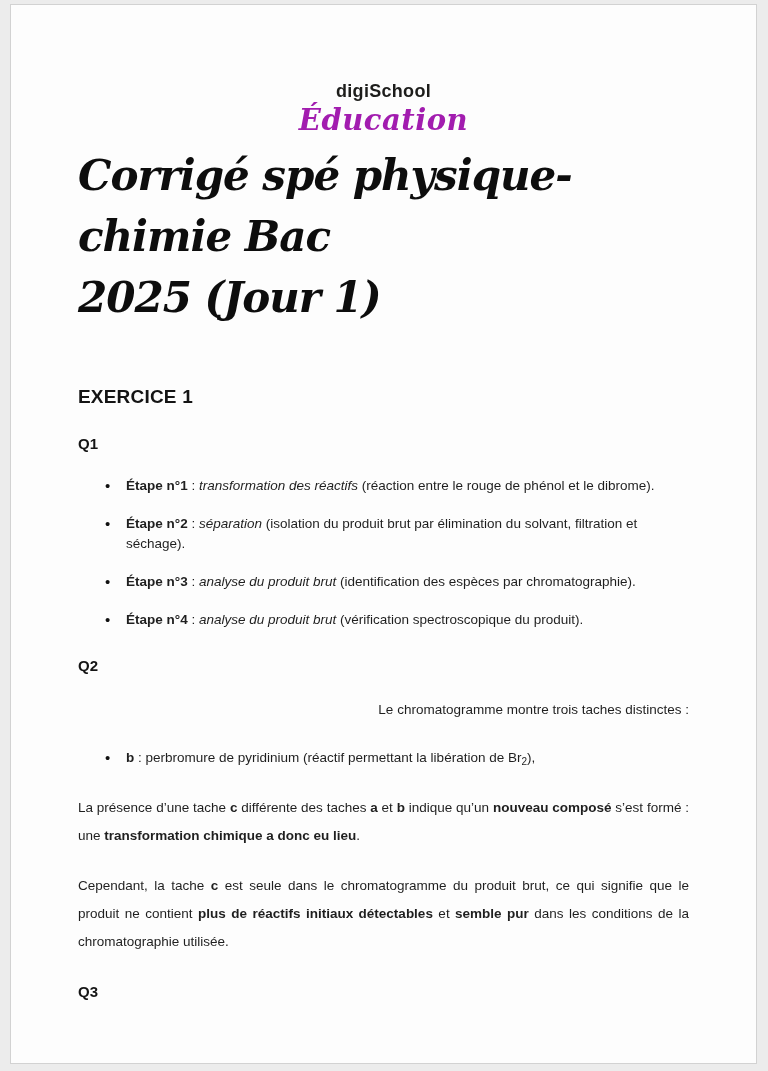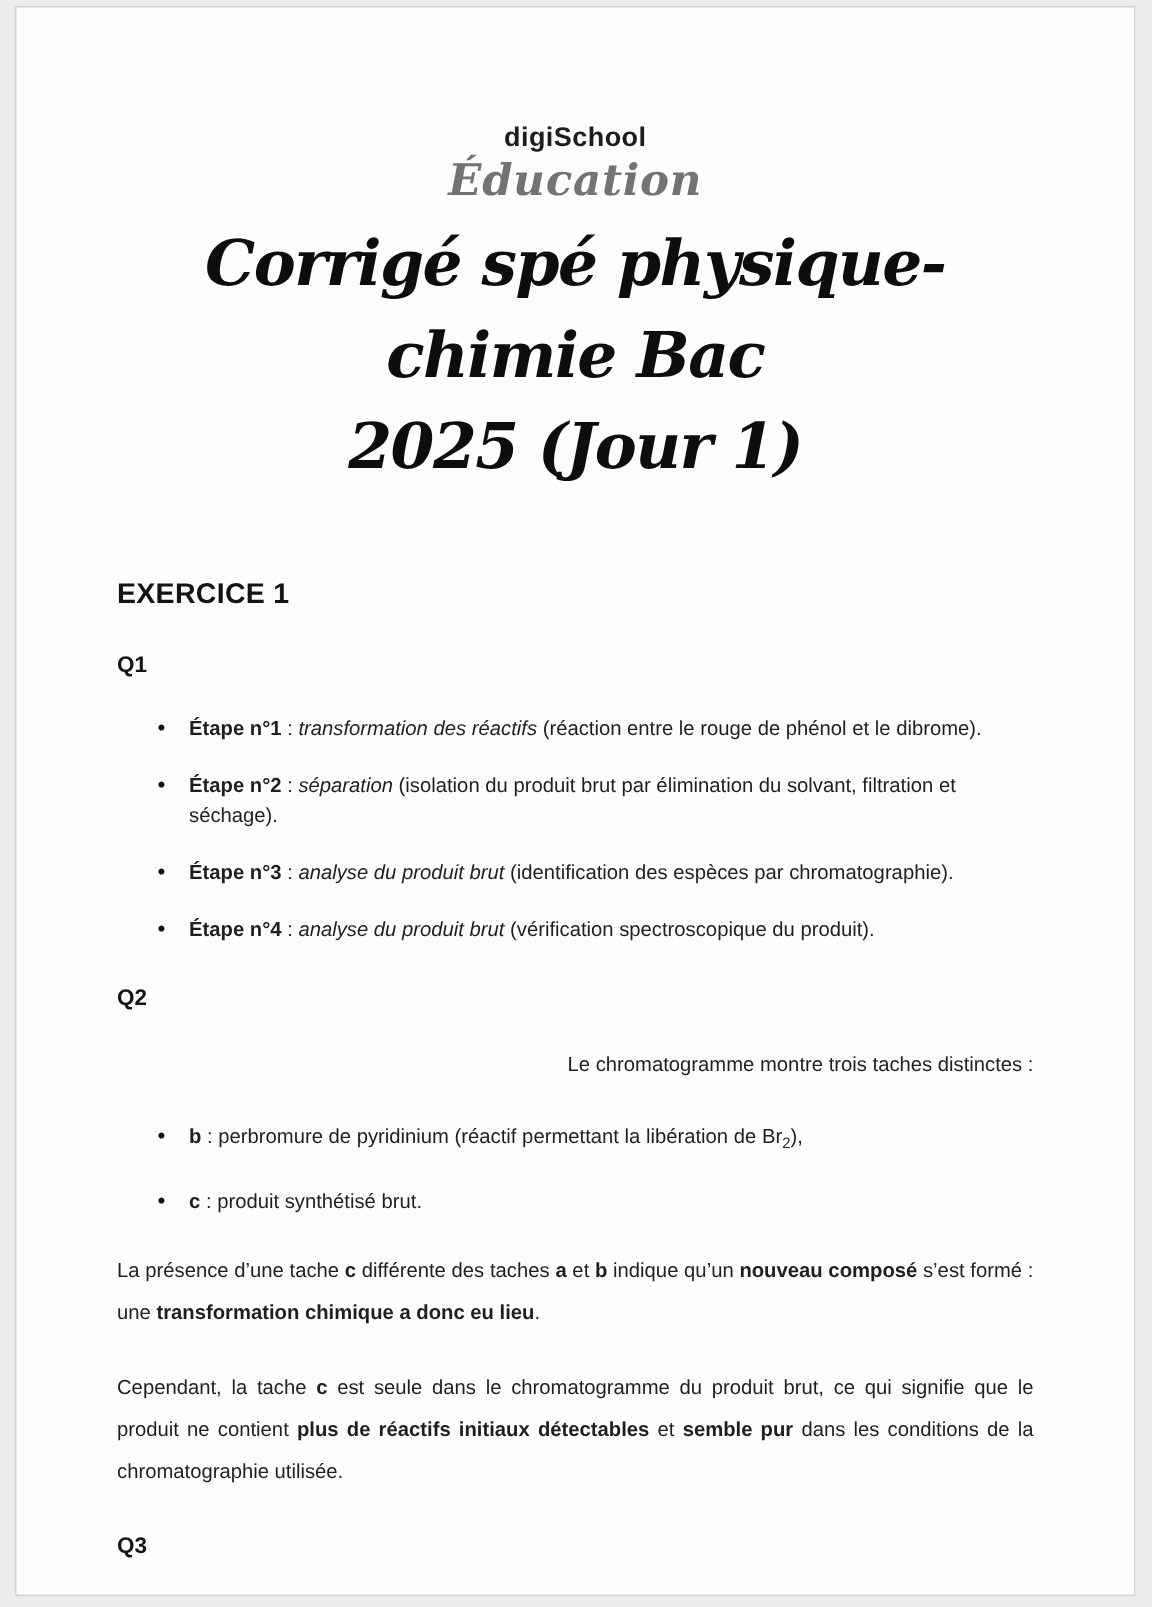--- a/index.html
+++ b/index.html
@@ -41,27 +41,27 @@
     font-weight: bold;
     color: #1d1d1b;
     letter-spacing: 0.3px;
   }
   .logo-script {
     margin-top: 1px;
     font-family: "DejaVu Serif", serif;
     font-style: italic;
     font-weight: bold;
     font-size: 29px;
-    color: #737373;
+    color: #a21caf;
     letter-spacing: 0.5px;
   }
   
   .doc-title {
     margin: 8px 0 0;
-    text-align: center;
+    text-align: left;
     font-family: "DejaVu Serif", serif;
     font-style: italic;
     font-weight: bold;
     font-size: 42px;
     line-height: 61px;
     color: #0d0d0d;
     letter-spacing: -1px;
   }
   
   .h-exercise {
@@ -135,21 +135,20 @@
         <li><span class="r-b">Étape n°1</span><span> : </span><span class="r-i">transformation des réactifs</span><span> (réaction entre le rouge de phénol et le dibrome).</span></li>
         <li><span class="r-b">Étape n°2</span><span> : </span><span class="r-i">séparation</span><span> (isolation du produit brut par élimination du solvant, filtration et séchage).</span></li>
         <li><span class="r-b">Étape n°3</span><span> : </span><span class="r-i">analyse du produit brut</span><span> (identification des espèces par chromatographie).</span></li>
         <li><span class="r-b">Étape n°4</span><span> : </span><span class="r-i">analyse du produit brut</span><span> (vérification spectroscopique du produit).</span></li>
       </ul>
 
       <h3 class="h-question">Q2</h3>
       <p class="para intro">Le chromatogramme montre trois taches distinctes :</p>
       <ul class="blist">
         <li><span class="r-b">b</span><span> : perbromure de pyridinium (réactif permettant la libération de Br</span><span class="r-sub">2</span><span>),</span></li>
-        <li><span class="r-b">c</span><span> : produit synthétisé brut.</span></li>
       </ul>
       <p class="para"><span>La présence d’une tache </span><span class="r-b">c</span><span> différente des taches </span><span class="r-b">a</span><span> et </span><span class="r-b">b</span><span> indique qu’un </span><span class="r-b">nouveau composé</span><span> s’est formé : une </span><span class="r-b">transformation chimique a donc eu lieu</span><span>.</span></p>
       <p class="para"><span>Cependant, la tache </span><span class="r-b">c</span><span> est seule dans le chromatogramme du produit brut, ce qui signifie que le produit ne contient </span><span class="r-b">plus de réactifs initiaux détectables</span><span> et </span><span class="r-b">semble pur</span><span> dans les conditions de la chromatographie utilisée.</span></p>
 
       <h3 class="h-question">Q3</h3>
 
     </div>
   </div>
 </div>
 

